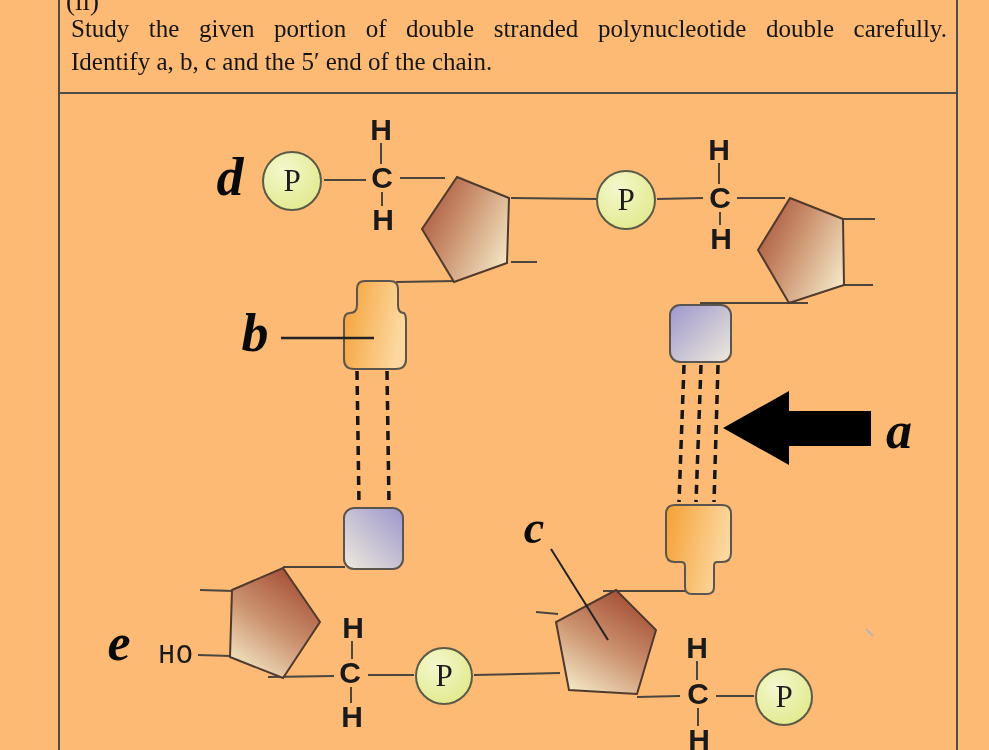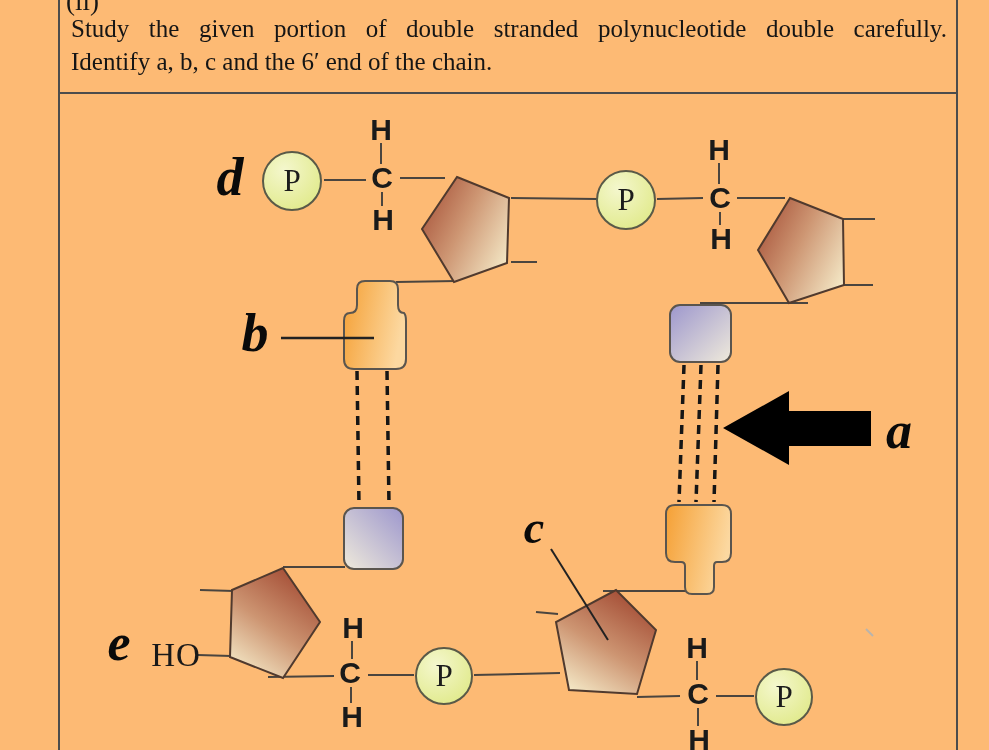--- a/index.html
+++ b/index.html
@@ -23,35 +23,35 @@
   .atom{
     position:absolute;transform:translate(-50%,-50%);
     font-family:"Liberation Sans",sans-serif;font-weight:600;font-size:30px;color:#1a1a1a;
   }
   .biglabel{
     position:absolute;transform:translate(-50%,-50%);
     font-family:"Liberation Serif",serif;font-weight:bold;font-style:italic;color:#0a0a0a;
   }
   .ho{
     position:absolute;transform:translate(-50%,-50%);
-    font-family:Liberation Serif, serif;font-size:33px;color:#191919;letter-spacing:1px;
+    font-family:Liberation Mono, monospace;font-size:28px;color:#191919;letter-spacing:1px;
   }
 </style>
 </head>
 <body>
 
 <div class="page">
 
   <div class="vline" style="left:58px"></div>
   <div class="vline" style="left:956px"></div>
   <div class="hline" style="left:59px;top:92px;width:898px"></div>
 
   <div class="fragment">(ii)</div>
   <div class="qline justified" style="top:15px">Study the given portion of double stranded polynucleotide double carefully.</div>
-  <div class="qline" style="top:48px">Identify a, b, c and the 6′ end of the chain.</div>
+  <div class="qline" style="top:48px">Identify a, b, c and the 5′ end of the chain.</div>
 
   <svg class="diagram-svg" width="989" height="750" viewBox="0 0 989 750">
     <defs>
       <linearGradient id="gSugarLR" x1="0" y1="0.2" x2="1" y2="0.8">
         <stop offset="0" style="stop-color:var(--sugar-dark,#a8543b)"></stop>
         <stop offset="0.45" style="stop-color:var(--sugar-mid,#cd9572)"></stop>
         <stop offset="1" style="stop-color:var(--sugar-light,#f4e8c6)"></stop>
       </linearGradient>
       <linearGradient id="gSugarTB" x1="0.65" y1="0.05" x2="0.12" y2="0.95">
         <stop offset="0" style="stop-color:var(--sugar-dark,#a8543b)"></stop>

